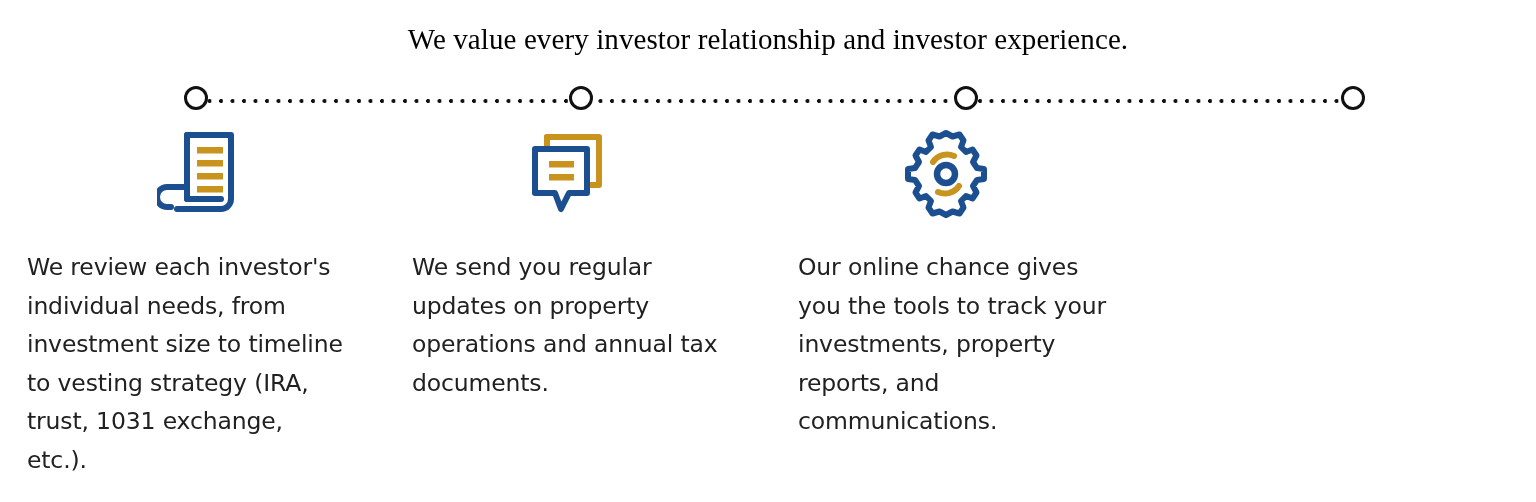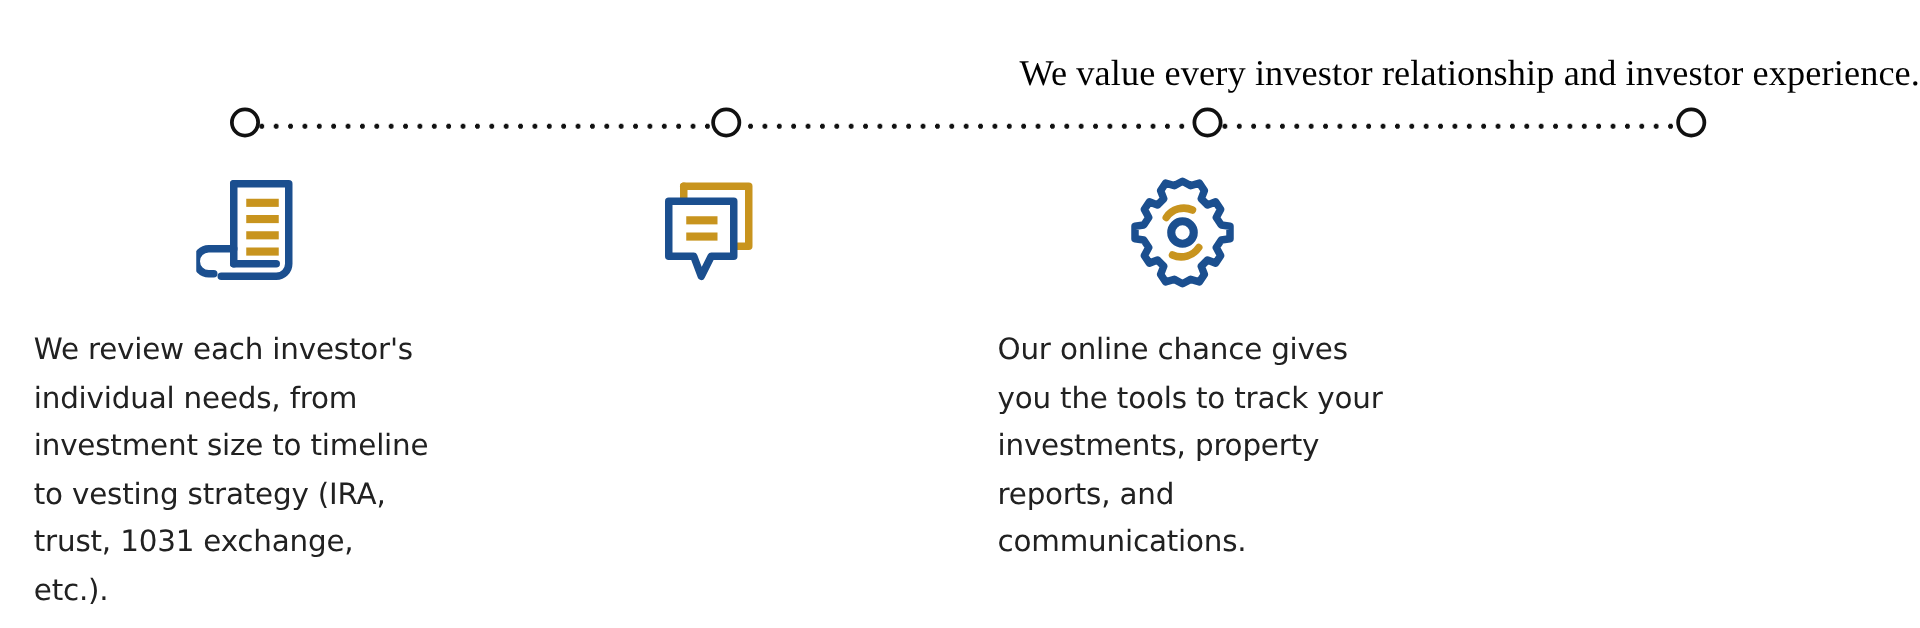--- a/index.html
+++ b/index.html
@@ -20,24 +20,24 @@
   .section {
     position: relative;
     width: 1536px;
     height: 502px;
     box-sizing: border-box;
   }
 
   
   .headline {
     position: absolute;
-    top: 40px;
+    top: 20px;
     left: 0;
     width: 1536px;
-    text-align: right;
+    text-align: center;
     font-family: "Liberation Serif", "DejaVu Serif", serif;
     font-size: 29px;
     line-height: 38px;
     font-weight: 400;
     color: #000000;
     letter-spacing: 0.1px;
   }
 
   
   .timeline {
@@ -69,21 +69,21 @@
     box-sizing: border-box;
   }
   .node-1 { left: 196px; }
   .node-2 { left: 581px; }
   .node-3 { left: 966px; }
   .node-4 { left: 1353px; }
 
   
   .columns {
     position: absolute;
-    top: 136px;
+    top: 124px;
     left: 0;
     width: 1536px;
     display: flex;
   }
   .col {
     width: 384px;
     box-sizing: border-box;
     padding-right: 40px;
   }
   .col-1 { padding-left: 27px; }
@@ -155,20 +155,21 @@
 
           <path d="M22 8 L74 8 L74 56 L60 56" fill="none" stroke="#C8941E" stroke-width="6" stroke-linecap="round" stroke-linejoin="round"></path>
           <path d="M22 8 L22 20" fill="none" stroke="#C8941E" stroke-width="6" stroke-linecap="round"></path>
 
           <path d="M10 20 L62 20 L62 64 L44 64 L36 80 L30 64 L10 64 Z" fill="#FFFFFF" stroke="#1B4F8F" stroke-width="6" stroke-linecap="round" stroke-linejoin="round"></path>
 
           <rect x="24" y="32" width="25" height="6.5" fill="#C8941E"></rect>
           <rect x="24" y="45" width="25" height="6.5" fill="#C8941E"></rect>
         </svg>
       </div>
+      <div class="col-text">We send you regular updates on property operations and annual tax documents.</div>
     </div>
 
     <div class="col col-3">
       <div class="icon-wrap">
         <svg width="92" height="92" viewBox="0 0 92 92">
           <g transform="translate(46,46)">
             <path d="M -7.5 -40 L 7.5 -40 L 10 -27 L 22 -22 L 33 -29 L 44 -18
                      L 36 -7 L 41 5 L 54 7.5 L 54 22.5" fill="none" stroke="none"></path>
 
             <path d="

